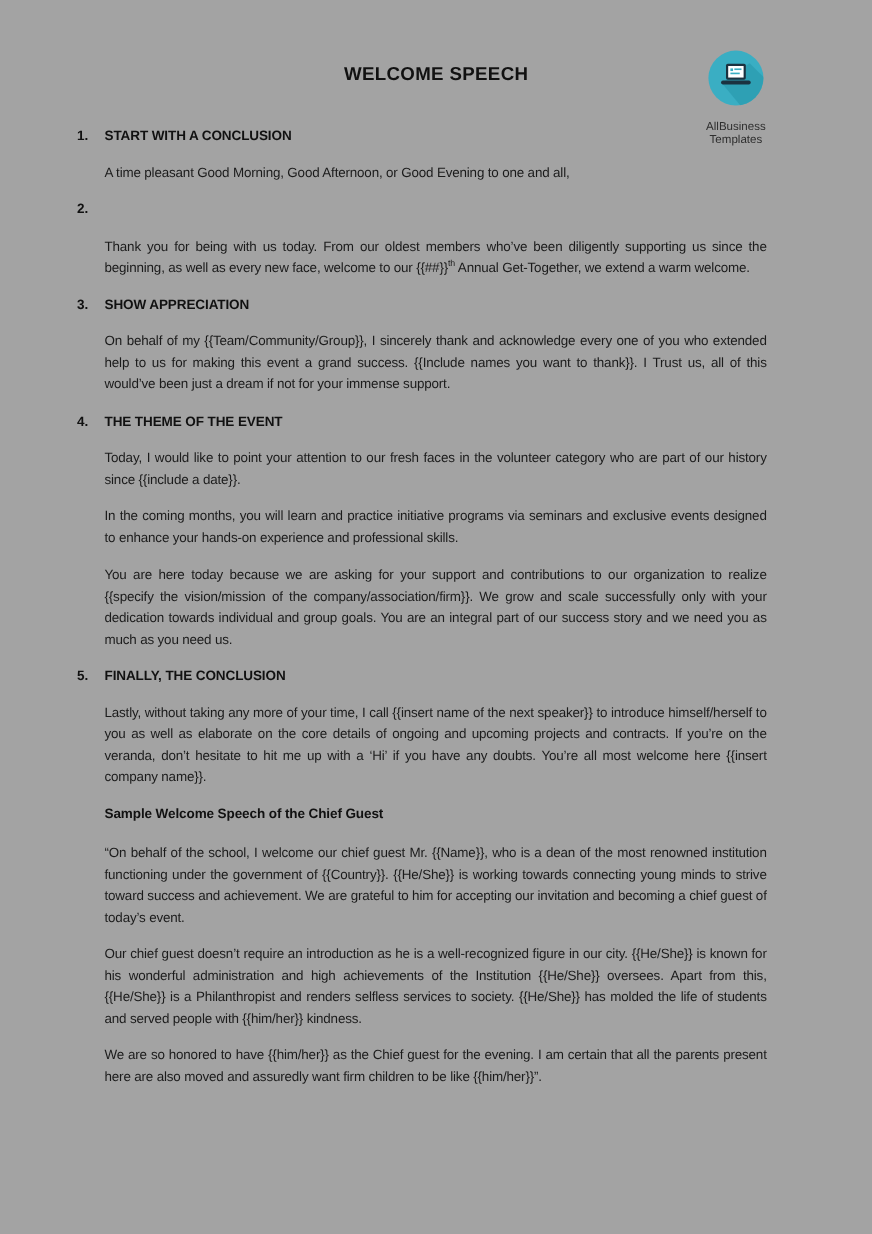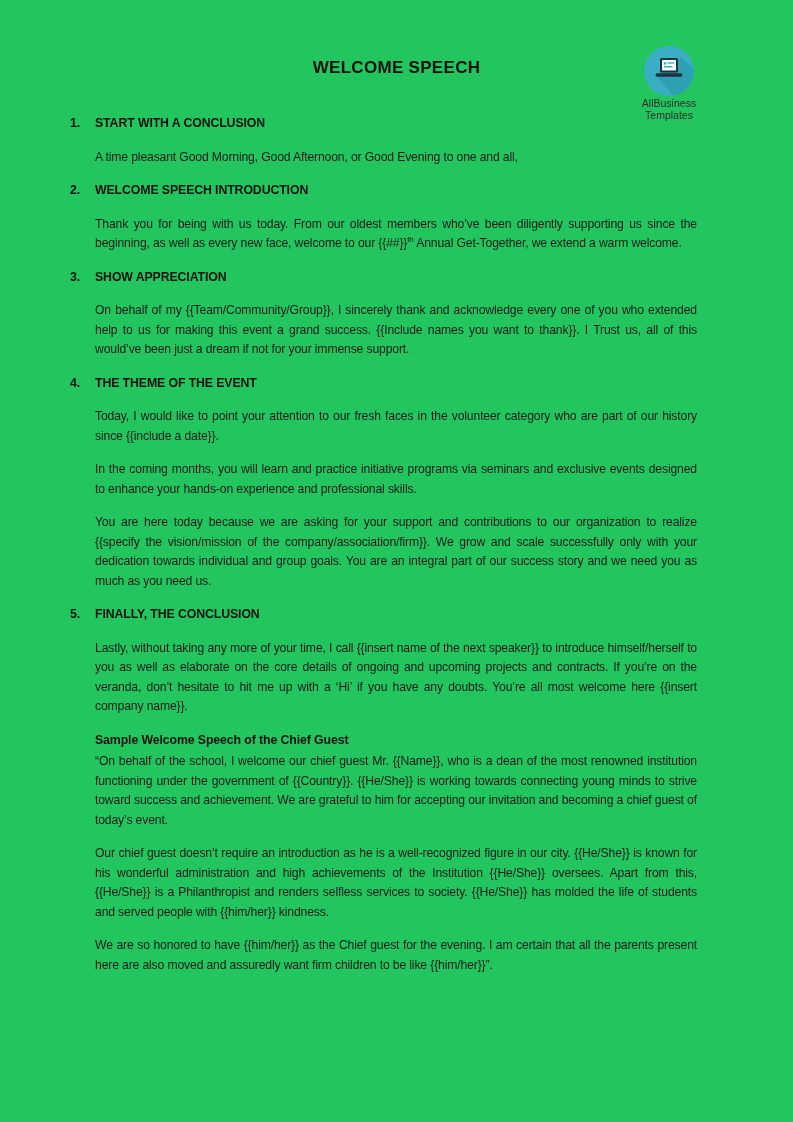--- a/index.html
+++ b/index.html
@@ -1,21 +1,21 @@
 <!DOCTYPE html>
 <html><head>
 <meta charset="utf-8">
 <style>
   * { box-sizing: border-box; }
   html, body { margin: 0; padding: 0; background: #ffffff; }
   .page {
     position: relative;
     width: 793px;
     height: 1122px;
-    background: #22c55e;
+    background: #a3a3a3;
     font-family: "Liberation Sans", "DejaVu Sans", sans-serif;
     color: #1b1b1b;
     overflow: hidden;
   }
   .doc-title {
     position: absolute;
     top: 58px;
     left: 0;
     width: 100%;
     text-align: center;
@@ -27,21 +27,21 @@
   }
   .logo {
     position: absolute;
     top: 45px;
     left: 631px;
     width: 76px;
     text-align: center;
   }
   .logo-icon { display: block; margin: 0 auto; }
   .brand {
-    margin-top: 1px;
+    margin-top: 13px;
     font-size: 10.5px;
     line-height: 11.5px;
     color: #2e2e2e;
   }
   .content {
     position: absolute;
     left: 70px;
     top: 114px;
     width: 627px;
   }
@@ -60,21 +60,21 @@
   .para {
     margin: 0 0 14px 25px;
     font-size: 12.2px;
     line-height: 19.5px;
     letter-spacing: -0.15px;
     text-align: justify;
     color: #1b1b1b;
   }
   .para.single { text-align: left; }
   .subheading {
-    margin: 0 0 2px 25px;
+    margin: 0 0 16px 25px;
     font-size: 12.3px;
     font-weight: bold;
     line-height: 19.5px;
     letter-spacing: -0.1px;
     text-align: left;
     color: #111111;
   }
   sup.ord {
     font-size: 8px;
     line-height: 0;
@@ -113,21 +113,20 @@
   <div class="content">
 
     <div class="section-heading">
       <span class="num">1.</span>
       <span>START WITH A CONCLUSION</span>
     </div>
     <p class="para single">A time pleasant Good Morning, Good Afternoon, or Good Evening to one and all,</p>
 
     <div class="section-heading">
       <span class="num">2.</span>
-      <span>WELCOME SPEECH INTRODUCTION</span>
     </div>
     <p class="para"><span>Thank you for being with us today. From our oldest members who’ve been diligently supporting us since the beginning, as well as every new face, welcome to our {{##}}</span><sup class="ord">th</sup><span> Annual Get-Together, we extend a warm welcome.</span></p>
 
     <div class="section-heading">
       <span class="num">3.</span>
       <span>SHOW APPRECIATION</span>
     </div>
     <p class="para">On behalf of my {{Team/Community/Group}}, I sincerely thank and acknowledge every one of you who extended help to us for making this event a grand success. {{Include names you want to thank}}. I Trust us, all of this would’ve been just a dream if not for your immense support.</p>
 
     <div class="section-heading">

